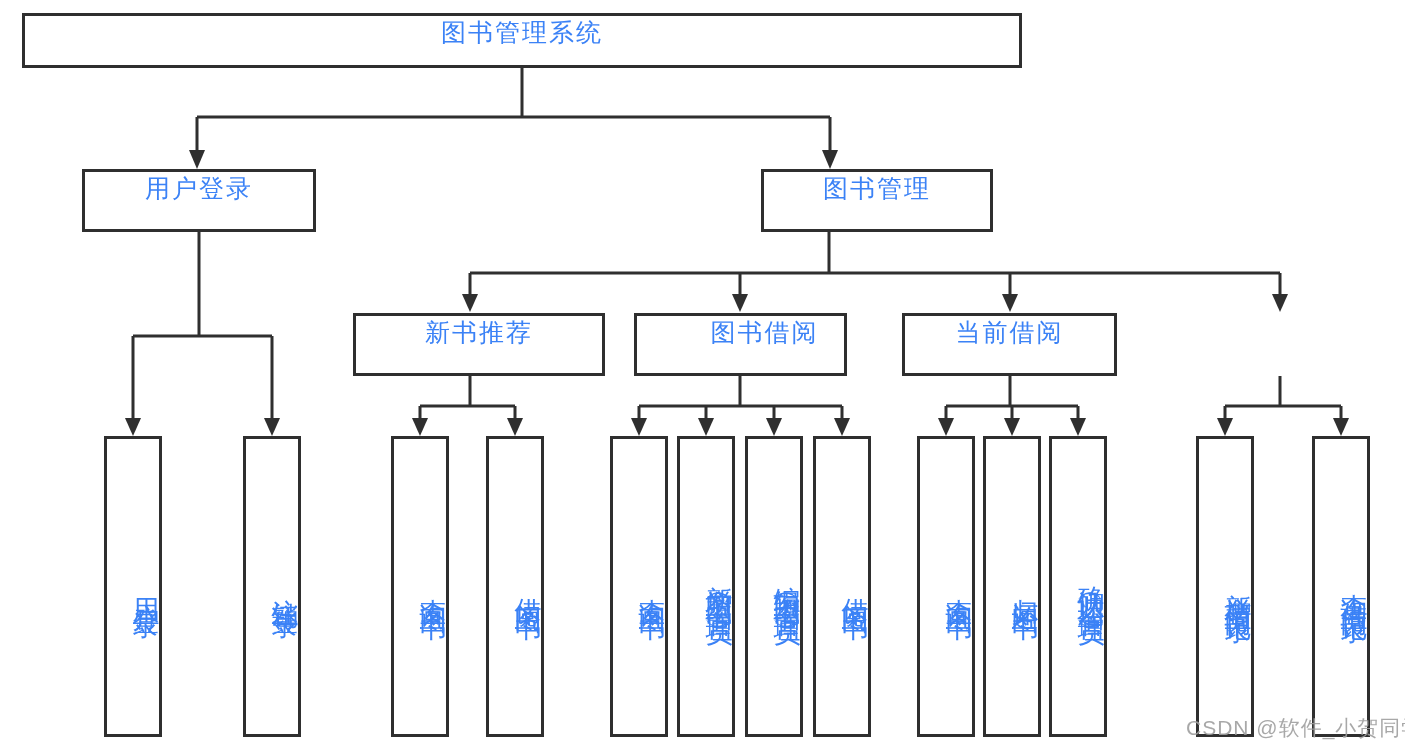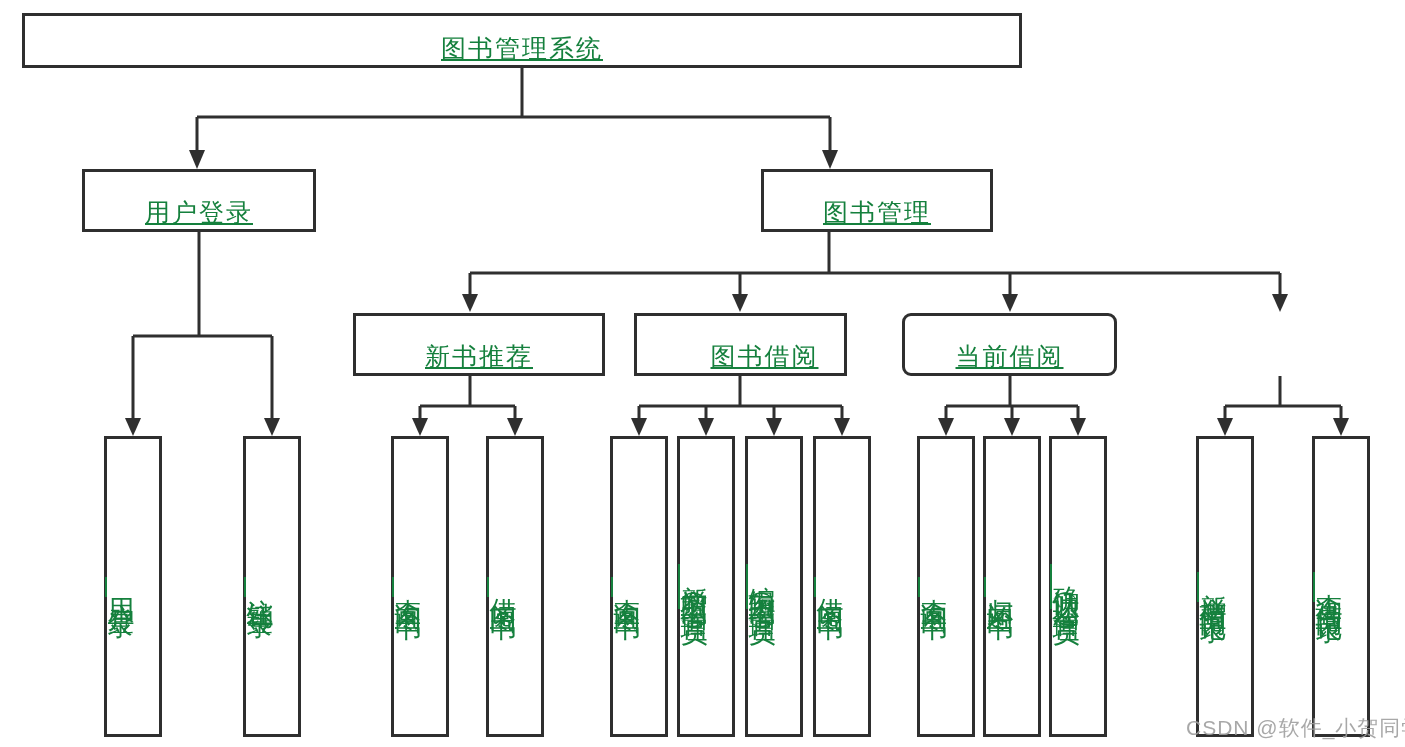--- a/index.html
+++ b/index.html
@@ -9,44 +9,43 @@
     background:#ffffff;
     font-family:"Liberation Sans", sans-serif;
     overflow:hidden;
   }
   #wires{position:absolute;left:0;top:0;width:1405px;height:747px;pointer-events:none;}
   .box{
     position:absolute;
     box-sizing:border-box;
     border:3px solid #2f2f2f;
     background:#ffffff;
-    display:flex;align-items:flex-end;justify-content:center;
-    color:#15803d;
+    display:flex;align-items:flex-start;justify-content:center;
+    color:#3b82f6;
     text-align:center;
-    text-decoration:underline;
   }
   .hbox{font-size:25px;letter-spacing:2px;}
   .leaf{
     writing-mode:vertical-rl;
     text-orientation:mixed;
     font-size:27px;
     letter-spacing:5px;
     line-height:1;
     padding:6px 0;
   }
   
   .n-root{left:22px;top:13px;width:1000px;height:55px;}
   
   .n-l2a{left:82px;top:169px;width:234px;height:63px;}
   .n-l2b{left:713px;top:169px;width:232px;height:63px;margin-left:48px;}
   
   .n-l3{top:313px;height:63px;}
   .n-l3a{left:353px;width:252px;}
   .n-l3b{left:634px;width:213px;padding-left:48px;}
-  .n-l3c{left:902px;width:215px;border-radius:9px;}
+  .n-l3c{left:902px;width:215px;}
   .n-l3d{left:1172px;width:215px;}
   
   .lf{top:436px;width:58px;height:301px;}
   .lf1{left:104px;}  .lf2{left:243px;}
   .lf3{left:391px;}  .lf4{left:486px;}
   .lf5{left:610px;}  .lf6{left:677px;}
   .lf7{left:745px;}  .lf8{left:813px;}
   .lf9{left:917px;}  .lf10{left:983px;}
   .lf11{left:1049px;}
   .lf12{left:1196px;} .lf13{left:1312px;}

